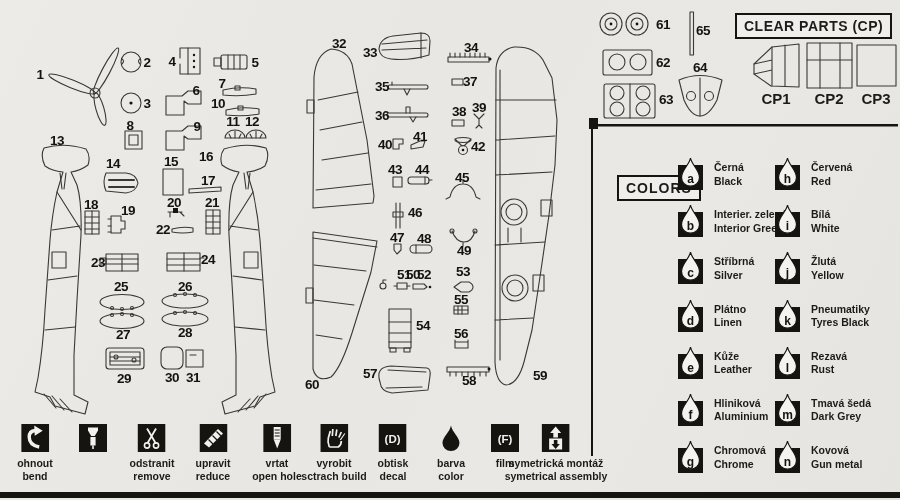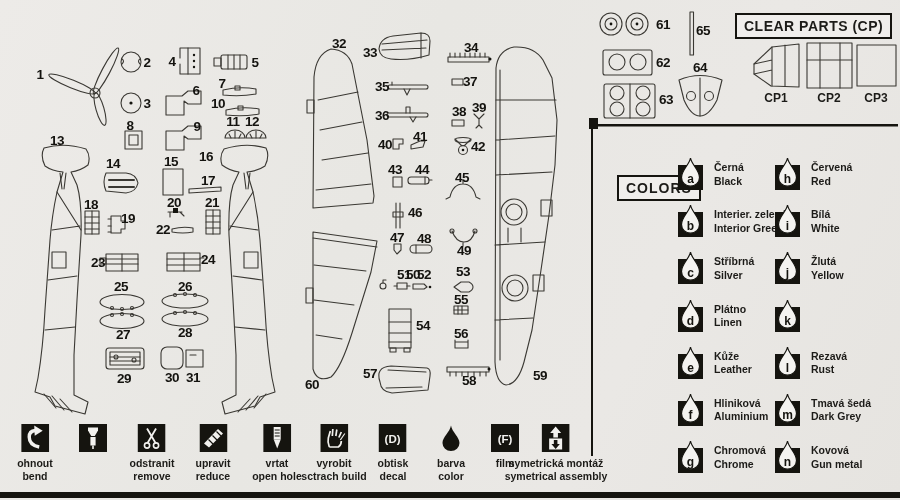--- a/index.html
+++ b/index.html
@@ -15,21 +15,21 @@
   .art .ln { fill:#15140f; stroke:none; }
   .art .thick { stroke-width:2; }
   .num {
     position:absolute; transform:translate(-50%,-50%);
     font-weight:bold; font-size:13.5px; letter-spacing:-0.5px; white-space:nowrap; color:#14130f;
   }
   .box-title {
     position:absolute; border:2px solid #15140f; background:rgba(248,247,244,.45);
     font-weight:bold; font-size:14px; padding:3px 7px; white-space:nowrap; letter-spacing:.5px;
   }
-  .cp-label { position:absolute; transform:translate(-50%,-50%); font-weight:bold; font-size:12px; }
+  .cp-label { position:absolute; transform:translate(-50%,-50%); font-weight:bold; font-size:15px; }
   .color-col { position:absolute; top:157px; }
   .color-entry { display:flex; align-items:flex-start; height:47.2px; }
   .cicon { position:relative; width:25px; height:33px; flex:none; }
   .cicon .sq { position:absolute; left:0; bottom:0; width:25px; height:25px; background:#15140f; }
   .cicon svg { position:absolute; left:0; top:0; }
   .cicon .letter {
     position:absolute; left:0; bottom:4px; width:25px; text-align:center;
     font-weight:bold; font-size:12px; color:#15140f;
   }
   .ctext { margin-left:11px; padding-top:4px; font-size:10.5px; font-weight:bold; line-height:13.5px; white-space:nowrap; }
@@ -416,21 +416,21 @@
       <div class="num" style="left: 113px; top: 163px;">14</div>
 
       <div class="num" style="left: 171px; top: 161px;">15</div>
 
       <div class="num" style="left: 206px; top: 156px;">16</div>
 
       <div class="num" style="left: 208px; top: 180px;">17</div>
 
       <div class="num" style="left: 91px; top: 204px;">18</div>
 
-      <div class="num" style="left: 128px; top: 210px; margin-top: 8px;">19</div>
+      <div class="num" style="left: 128px; top: 210px;">19</div>
 
       <div class="num" style="left: 174px; top: 202px;">20</div>
 
       <div class="num" style="left: 212px; top: 202px;">21</div>
 
       <div class="num" style="left: 163px; top: 229px;">22</div>
 
       <div class="num" style="left: 98px; top: 262px;">23</div>
 
       <div class="num" style="left: 208px; top: 259px;">24</div>
@@ -663,20 +663,24 @@
       </div>
 
       <div class="color-entry">
         <span class="cicon">
           <span class="sq"></span>
           <svg width="25" height="33" viewBox="0 0 25 33">
             <path d="M12.5,1 C11.5,7.5 3.5,13 3.5,20.5 a9,8.7 0 0 0 18,0 C21.5,13 13.5,7.5 12.5,1 Z" fill="#f4f3f0" stroke="#15140f" stroke-width="1.2"></path>
           </svg>
           <span class="letter">k</span>
         </span>
+        <div class="ctext">
+          <div>Pneumatiky</div>
+          <div>Tyres Black</div>
+        </div>
       </div>
 
       <div class="color-entry">
         <span class="cicon">
           <span class="sq"></span>
           <svg width="25" height="33" viewBox="0 0 25 33">
             <path d="M12.5,1 C11.5,7.5 3.5,13 3.5,20.5 a9,8.7 0 0 0 18,0 C21.5,13 13.5,7.5 12.5,1 Z" fill="#f4f3f0" stroke="#15140f" stroke-width="1.2"></path>
           </svg>
           <span class="letter">l</span>
         </span>

